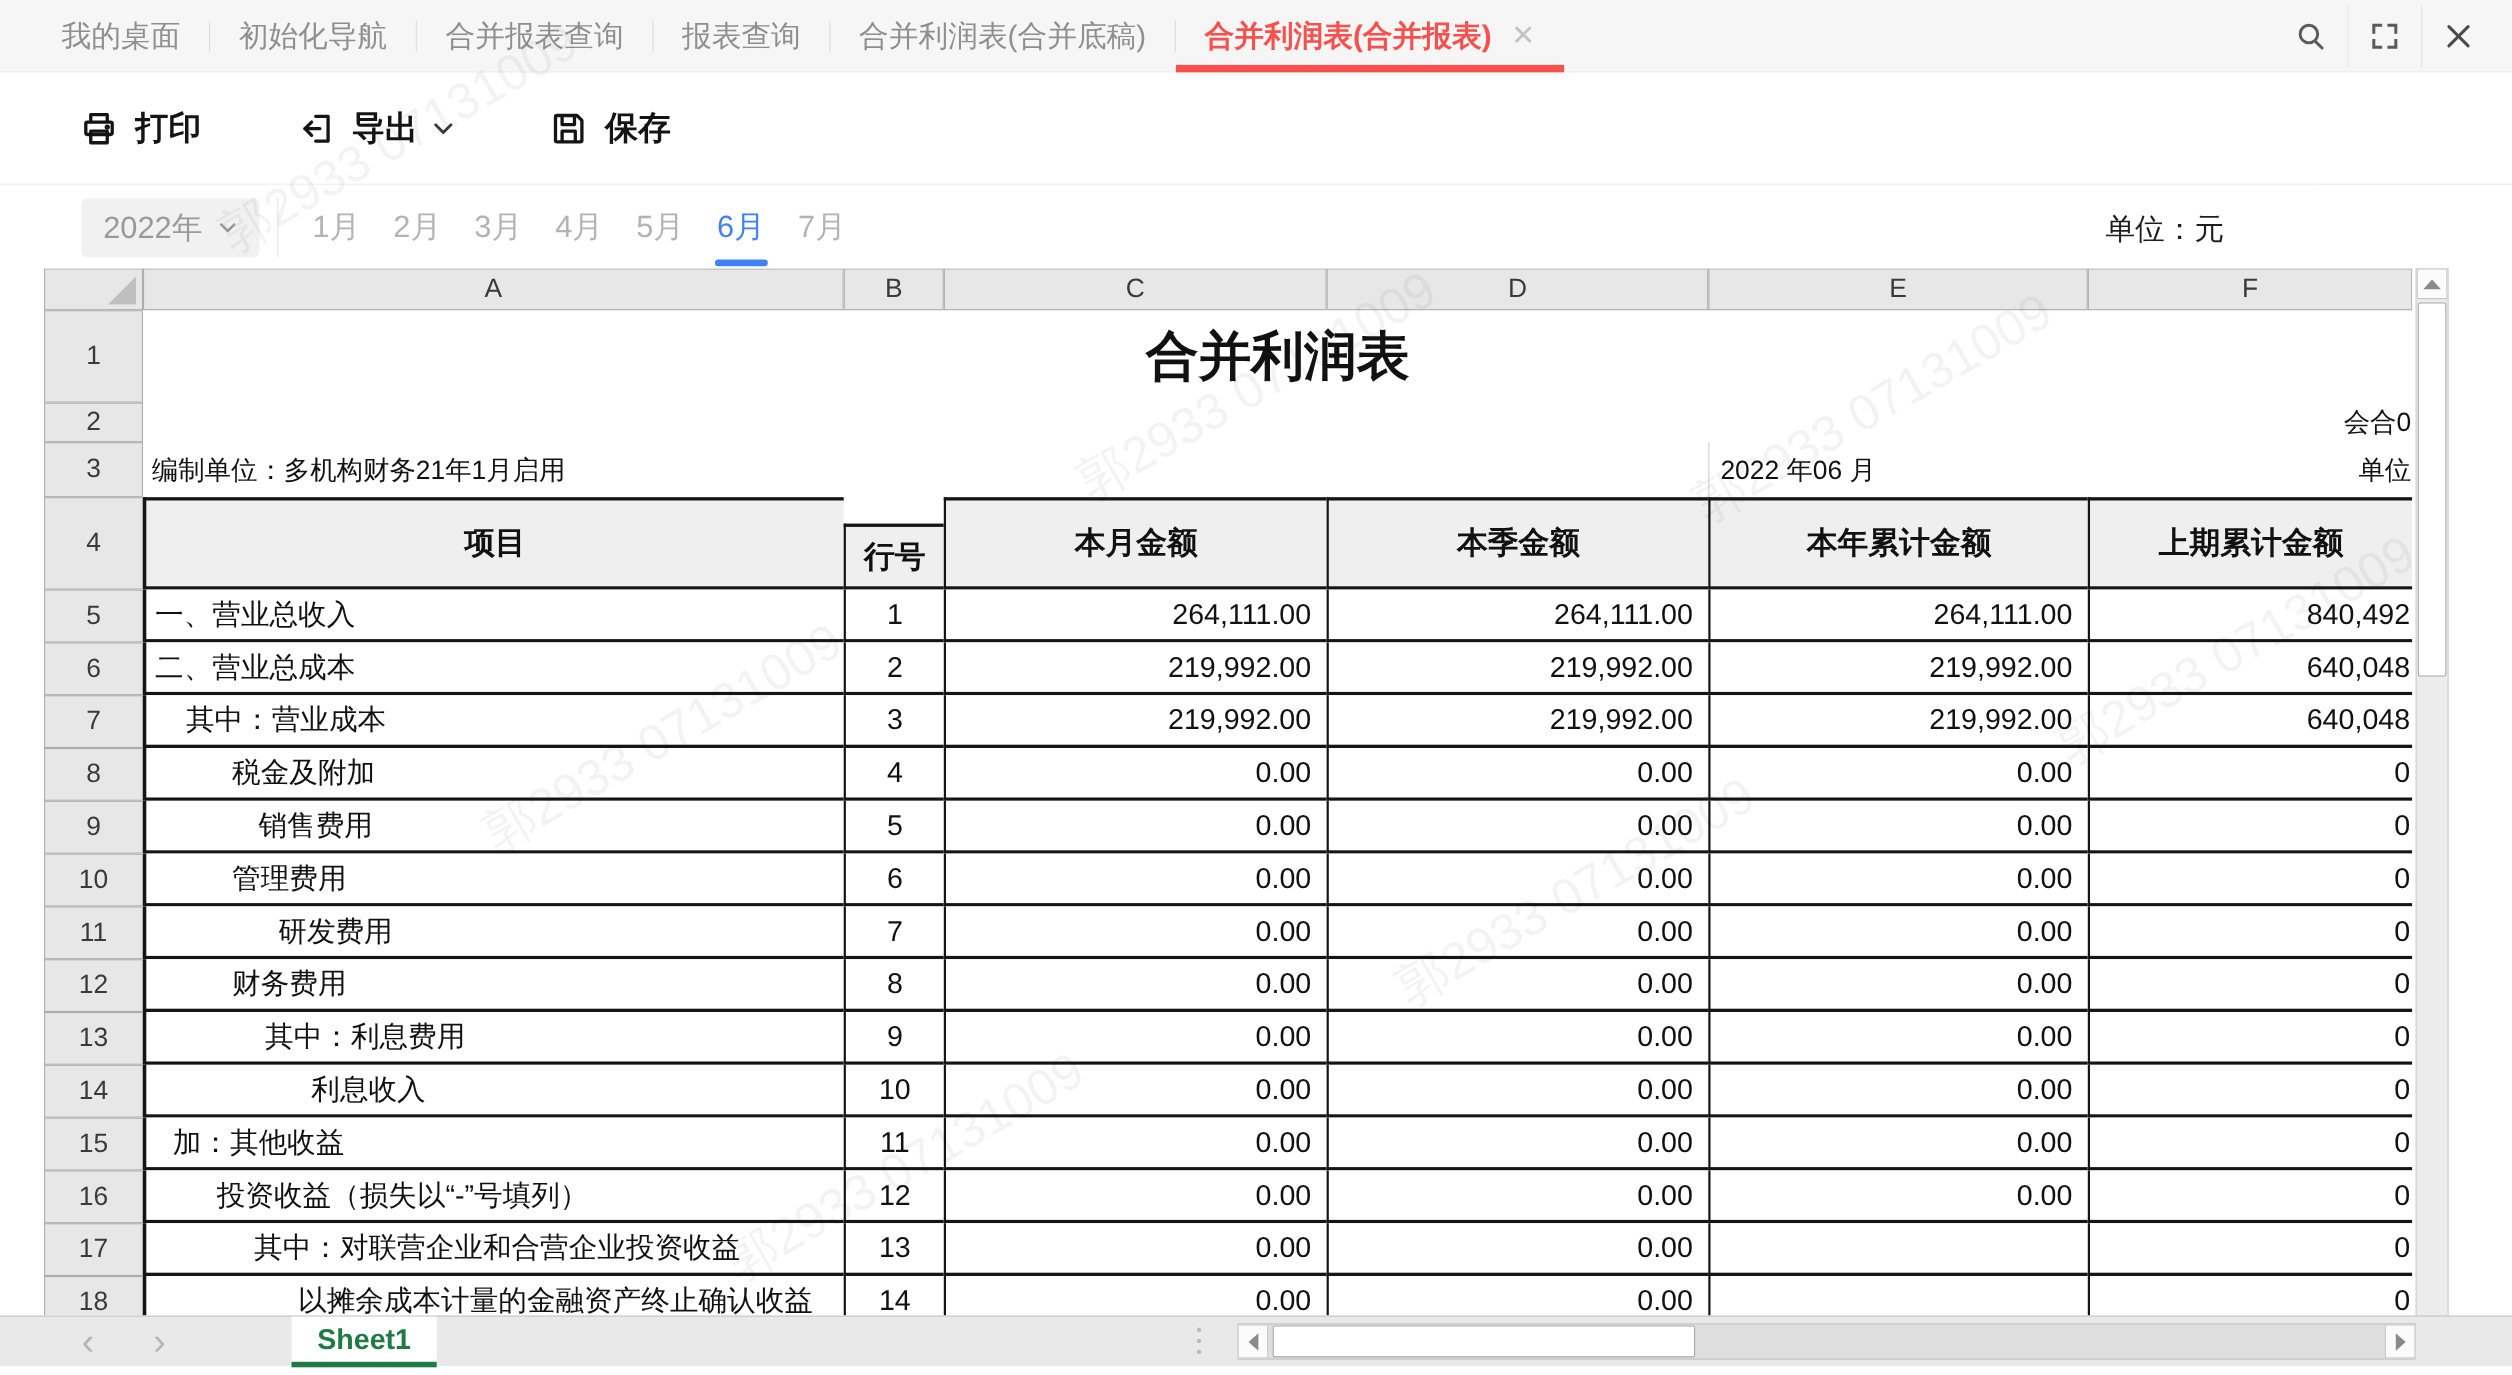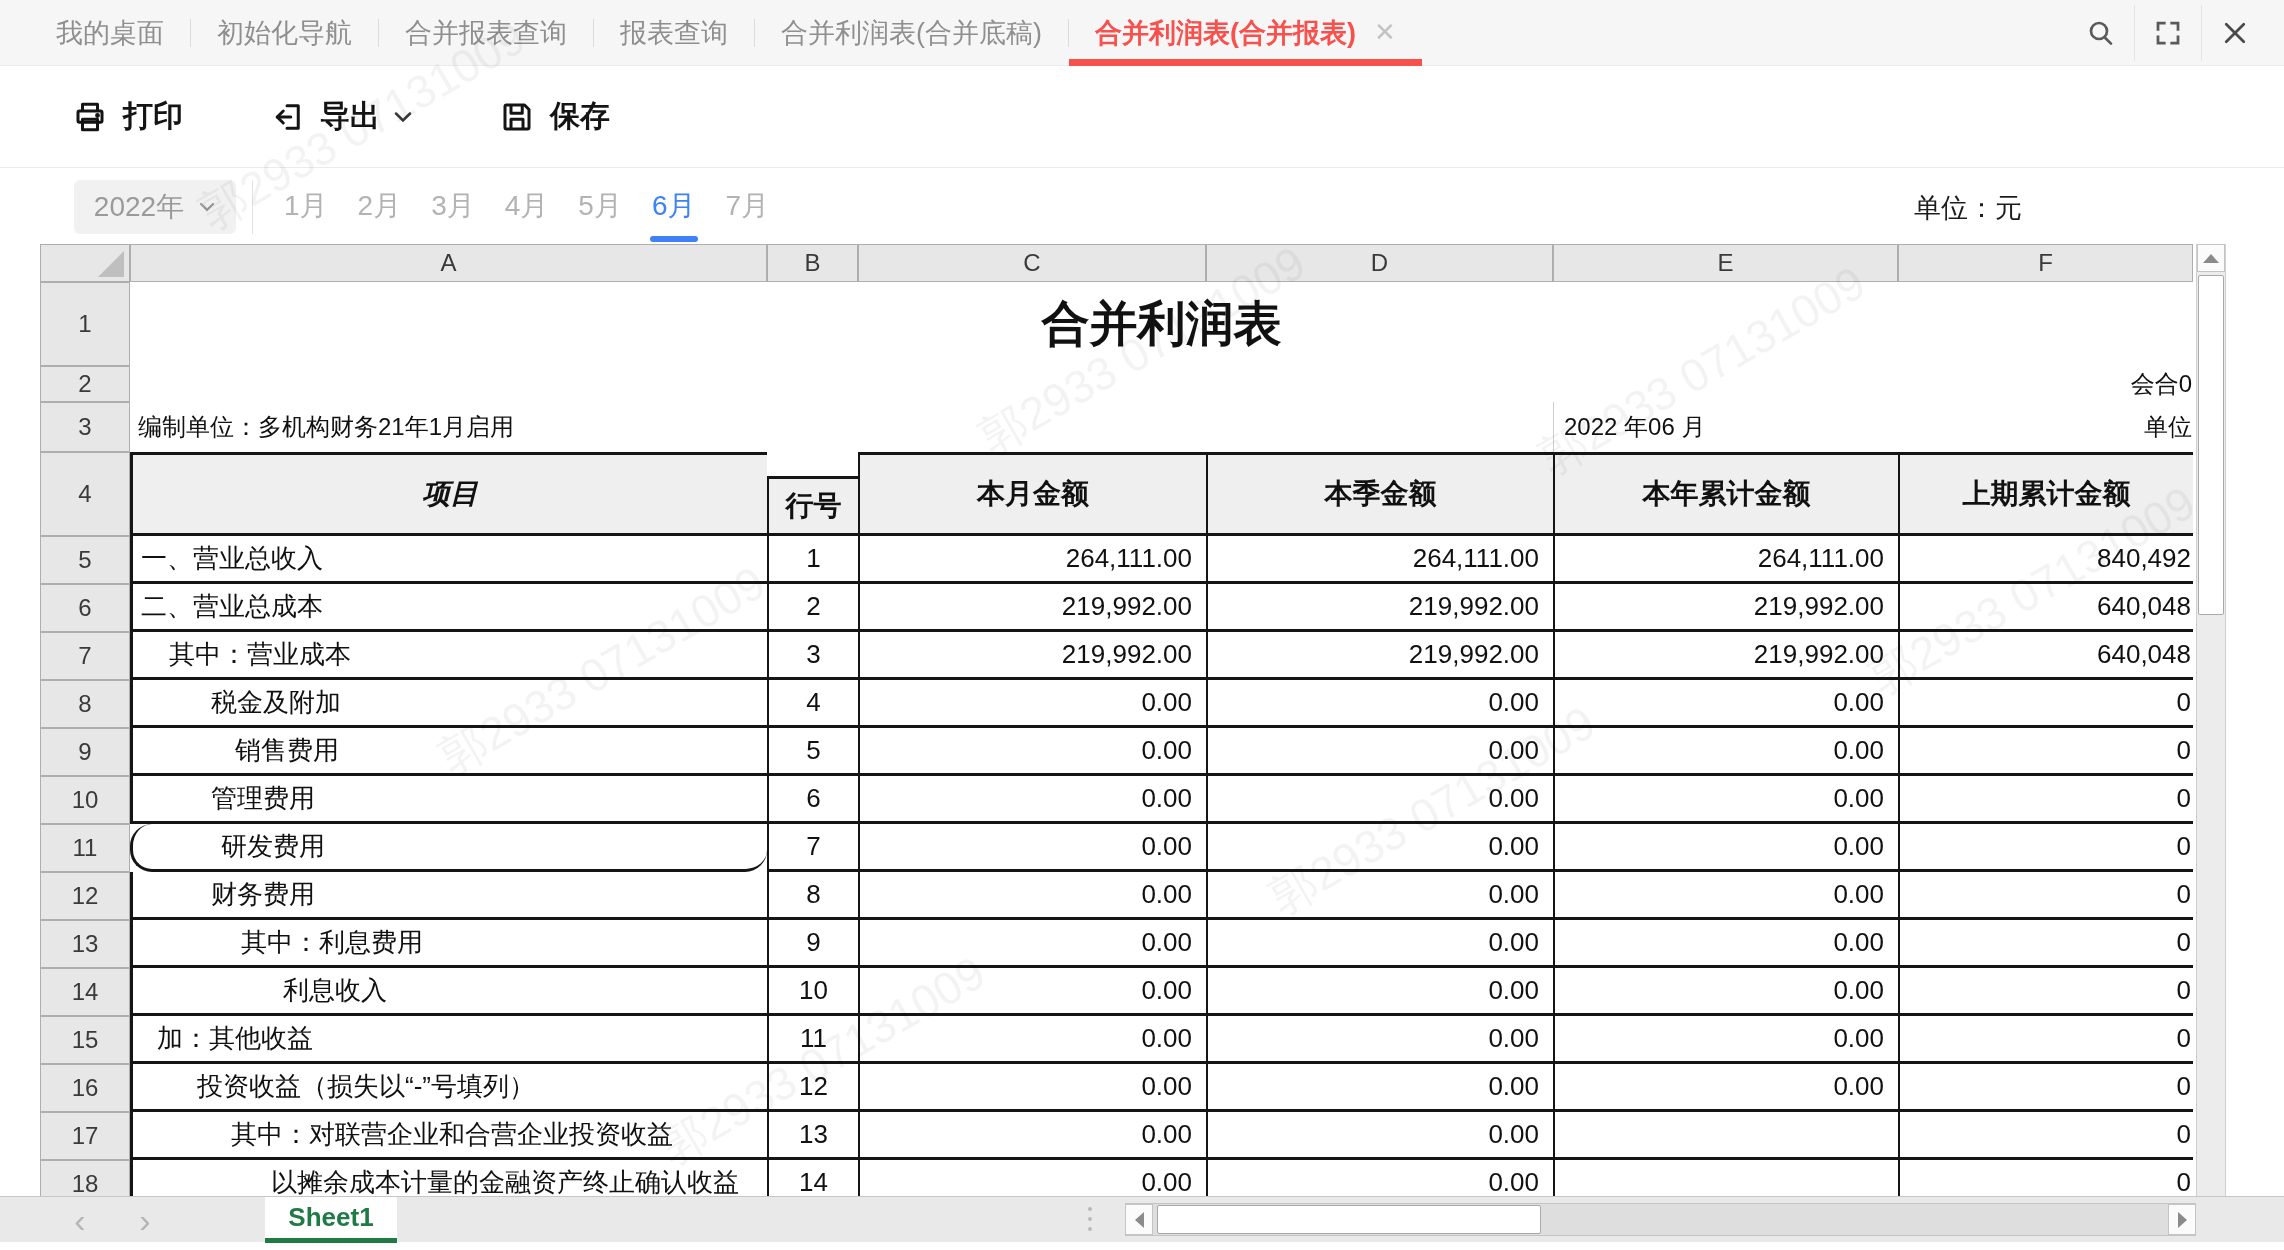--- a/index.html
+++ b/index.html
@@ -249,21 +249,21 @@
     <div class="ghead" style="grid-area: 10 / 1;">9</div>
     <div class="ghead" style="grid-area: 11 / 1;">10</div>
     <div class="ghead" style="grid-area: 12 / 1;">11</div>
     <div class="ghead" style="grid-area: 13 / 1;">12</div>
     <div class="ghead" style="grid-area: 14 / 1;">13</div>
     <div class="ghead" style="grid-area: 15 / 1;">14</div>
     <div class="ghead" style="grid-area: 16 / 1;">15</div>
     <div class="ghead" style="grid-area: 17 / 1;">16</div>
     <div class="ghead" style="grid-area: 18 / 1;">17</div>
     <div class="ghead" style="grid-area: 19 / 1;">18</div>
-    <div class="cell th cA" style="grid-area: 5 / 2; font-style: italic;">项目</div>
+    <div class="cell th cA" style="grid-area: 5 / 2;">项目</div>
     <div class="cell th cB" style="grid-area: 5 / 3; margin-top: 24px;">行号</div>
     <div class="cell th cC" style="grid-area: 5 / 4;">本月金额</div>
     <div class="cell th cD" style="grid-area: 5 / 5;">本季金额</div>
     <div class="cell th cE" style="grid-area: 5 / 6;">本年累计金额</div>
     <div class="cell th cF" style="grid-area: 5 / 7;">上期累计金额</div>
     <div class="cell td cA" style="grid-area: 6 / 2; padding-left: 8px;">一、营业总收入</div>
     <div class="cell td ctr cB" style="grid-area: 6 / 3;">1</div>
     <div class="cell td num cC" style="grid-area: 6 / 4;">264,111.00</div>
     <div class="cell td num cD" style="grid-area: 6 / 5;">264,111.00</div>
     <div class="cell td num cE" style="grid-area: 6 / 6;">264,111.00</div>
@@ -291,21 +291,21 @@
     <div class="cell td num cC" style="grid-area: 10 / 4;">0.00</div>
     <div class="cell td num cD" style="grid-area: 10 / 5;">0.00</div>
     <div class="cell td num cE" style="grid-area: 10 / 6;">0.00</div>
     <div class="cell td numF cF" style="grid-area: 10 / 7;">0</div>
     <div class="cell td cA" style="grid-area: 11 / 2; padding-left: 78px;">管理费用</div>
     <div class="cell td ctr cB" style="grid-area: 11 / 3;">6</div>
     <div class="cell td num cC" style="grid-area: 11 / 4;">0.00</div>
     <div class="cell td num cD" style="grid-area: 11 / 5;">0.00</div>
     <div class="cell td num cE" style="grid-area: 11 / 6;">0.00</div>
     <div class="cell td numF cF" style="grid-area: 11 / 7;">0</div>
-    <div class="cell td cA" style="grid-area: 12 / 2; padding-left: 88px; border-radius: 22px;">研发费用</div>
+    <div class="cell td cA" style="grid-area: 12 / 2; padding-left: 120px;">研发费用</div>
     <div class="cell td ctr cB" style="grid-area: 12 / 3;">7</div>
     <div class="cell td num cC" style="grid-area: 12 / 4;">0.00</div>
     <div class="cell td num cD" style="grid-area: 12 / 5;">0.00</div>
     <div class="cell td num cE" style="grid-area: 12 / 6;">0.00</div>
     <div class="cell td numF cF" style="grid-area: 12 / 7;">0</div>
     <div class="cell td cA" style="grid-area: 13 / 2; padding-left: 78px;">财务费用</div>
     <div class="cell td ctr cB" style="grid-area: 13 / 3;">8</div>
     <div class="cell td num cC" style="grid-area: 13 / 4;">0.00</div>
     <div class="cell td num cD" style="grid-area: 13 / 5;">0.00</div>
     <div class="cell td num cE" style="grid-area: 13 / 6;">0.00</div>

